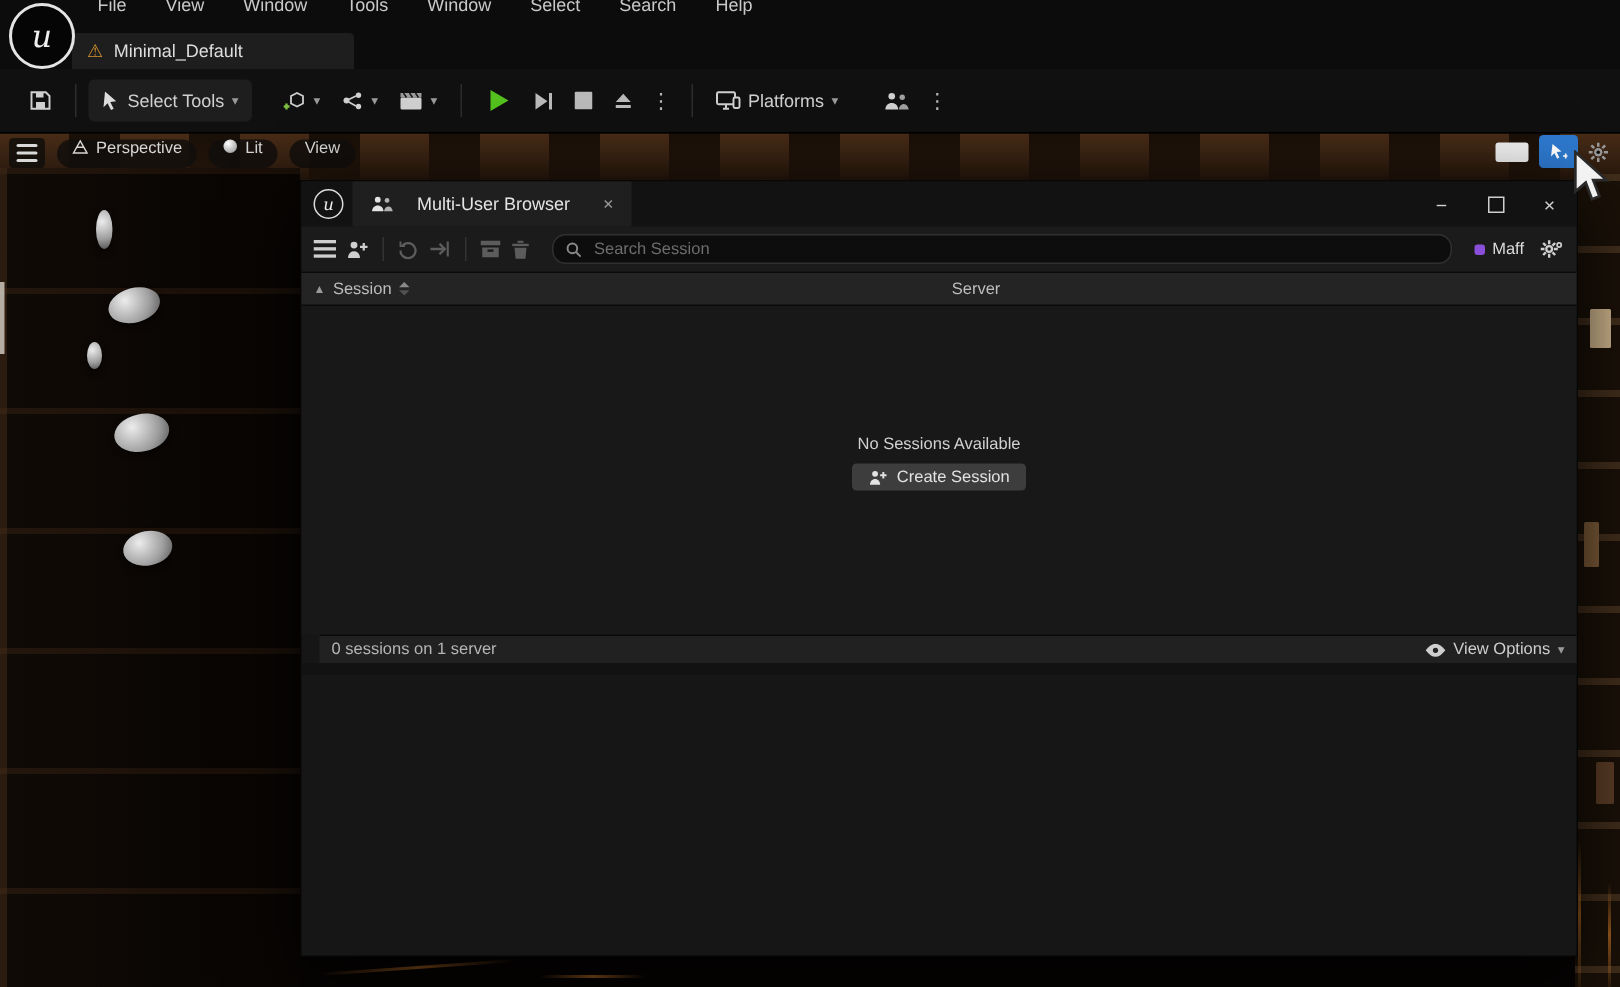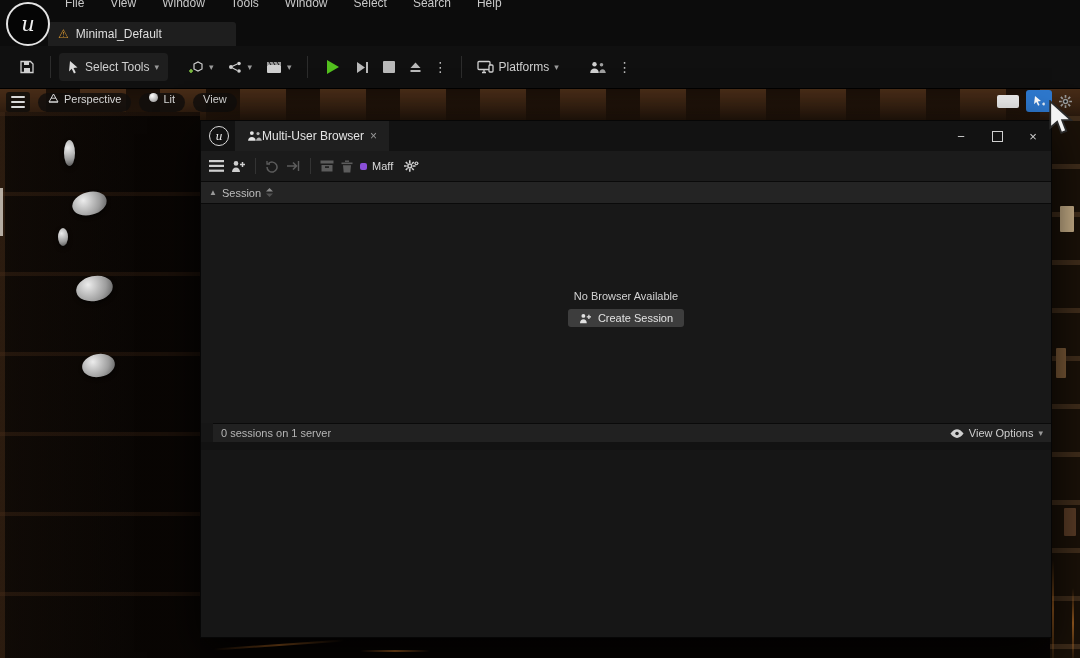--- a/index.html
+++ b/index.html
@@ -68,21 +68,21 @@
   #big-cursor{position:absolute;left:1048px;top:100px;z-index:60;}
 
   
   #muw{position:absolute;left:200px;top:120px;width:852px;height:518px;background:#161616;
     border:1px solid #060606;box-sizing:border-box;z-index:40;display:flex;flex-direction:column;
     box-shadow:0 14px 44px rgba(0,0,0,.85);}
   #mu-title{height:30px;background:#121212;display:flex;align-items:center;flex:none;}
   .mu-logo{width:18px;height:18px;border-radius:50%;border:1.5px solid #dcdcdc;margin:0 6px 0 8px;
     display:flex;align-items:center;justify-content:center;font-family:"DejaVu Serif",serif;
     font-style:italic;font-size:11px;color:#eee;flex:none;}
-  #mu-tab{height:30px;background:#1f1f1f;display:flex;align-items:center;gap:0;padding:0 12px;color:#e4e4e4;}
+  #mu-tab{height:30px;background:#1f1f1f;display:flex;align-items:center;gap:16px;padding:0 12px;color:#e4e4e4;}
   .tab-x{color:#9a9a9a;font-size:12px;padding-left:6px;}
   .win-ctrls{margin-left:auto;display:flex;align-items:center;}
   .wbtn{width:36px;height:30px;display:flex;align-items:center;justify-content:center;color:#cfcfcf;font-size:13px;}
   .boxicon{width:9px;height:9px;border:1px solid #cfcfcf;display:inline-block;}
 
   #mu-toolbar{height:30px;background:#1b1b1b;display:flex;align-items:center;padding:0 8px;flex:none;gap:7px;}
   .mi{display:flex;align-items:center;justify-content:center;color:#cfcfcf;flex:none;}
   .mi.dis{color:#5c5c5c;}
   .msep{width:1px;height:16px;background:#333;flex:none;margin:0 2px;}
   #search-box{flex:1;display:flex;align-items:center;gap:6px;background:#0d0d0d;
@@ -375,20 +375,29 @@
           </svg>
       </span>
       <span class="mi dis">
         <svg width="12" height="13" viewBox="0 0 12 13" fill="#5c5c5c">
             <rect x="0.5" y="2.5" width="11" height="1.6"></rect>
             <path d="M2 5.2h8l-.7 7.3H2.7z"></path>
             <rect x="4" y="0.5" width="4" height="1.4"></rect>
           </svg>
       </span>
 
+      <div id="search-box">
+        <span>
+          <svg width="11" height="11" viewBox="0 0 12 12" fill="none" stroke="#8a8a8a" stroke-width="1.4">
+              <circle cx="5" cy="5" r="3.5"></circle>
+              <path d="M7.8 7.8L11 11"></path>
+            </svg>
+        </span>
+        <input type="text" placeholder="Search Session" style="">
+      </div>
 
       <span class="user-chip">
         <span class="user-dot"></span>
         <span>Maff</span>
       </span>
       <span class="mi" style="margin-left:4px;">
         <svg width="16" height="14" viewBox="0 0 18 15">
             <g fill="#cfcfcf">
               <circle cx="6.5" cy="7.5" r="3"></circle>
               <g stroke="#cfcfcf" stroke-width="1.8">
@@ -404,24 +413,27 @@
 
     <div id="mu-header">
       <div class="col-session">
         <span class="sort-ic" style="font-size:8px;">▲</span>
         <span>Session</span>
         <svg width="7" height="9" viewBox="0 0 7 9" fill="#8a8a8a">
             <path d="M3.5 0L7 3.5H0z"></path>
             <path d="M3.5 9L0 5.5h7z" opacity=".45"></path>
           </svg>
       </div>
+      <div class="col-server">
+        <span>Server</span>
+      </div>
     </div>
 
     <div id="mu-list">
-      <div class="empty-title">No Browser Available</div>
+      <div class="empty-title">No Sessions Available</div>
       <button id="create-session">
         <span>
           <svg width="13" height="11" viewBox="0 0 15 13" fill="#e2e2e2">
               <circle cx="5" cy="3.4" r="2.3"></circle>
               <path d="M1 12c0-2.7 1.8-4.5 4-4.5s4 1.8 4 4.5z"></path>
               <path d="M11.5 2v5M9 4.5h5" stroke="#e2e2e2" stroke-width="1.5"></path>
             </svg>
         </span>
         <span>Create Session</span>
       </button>

